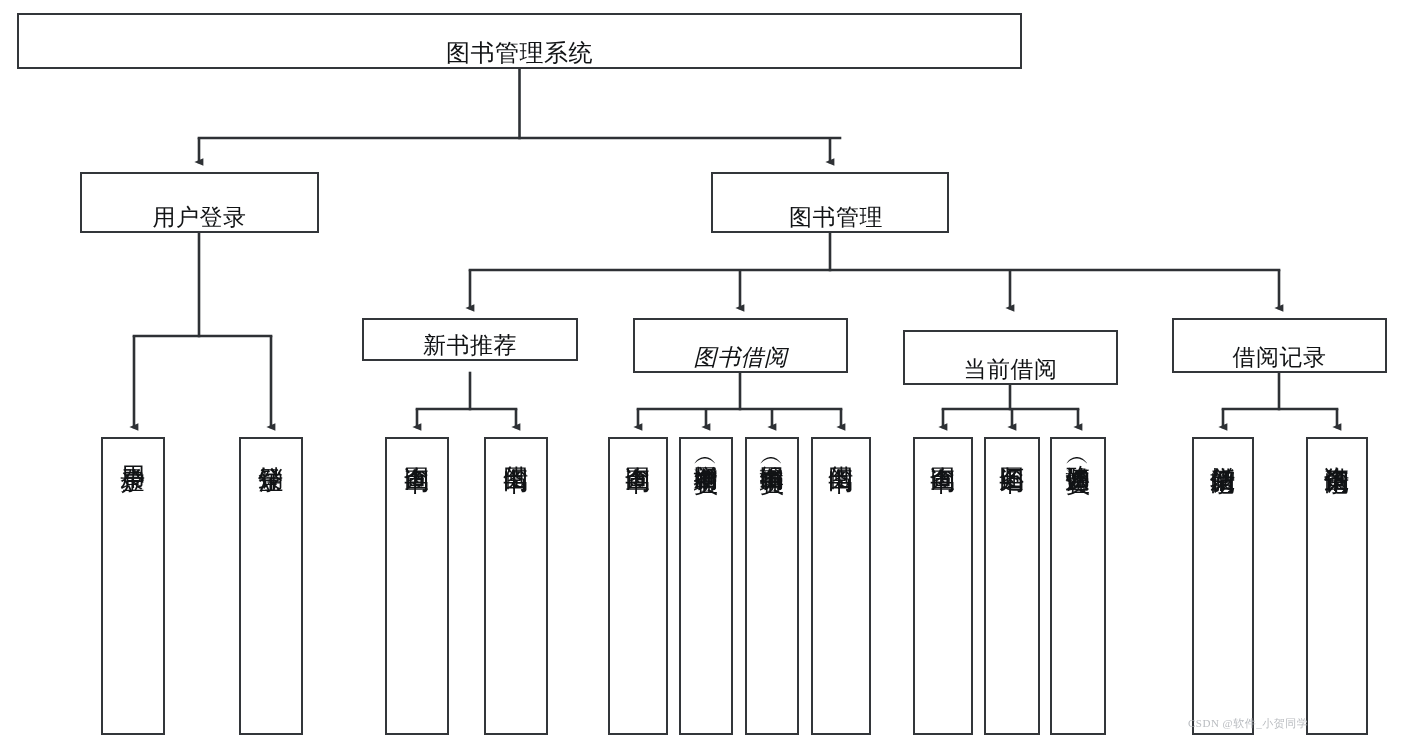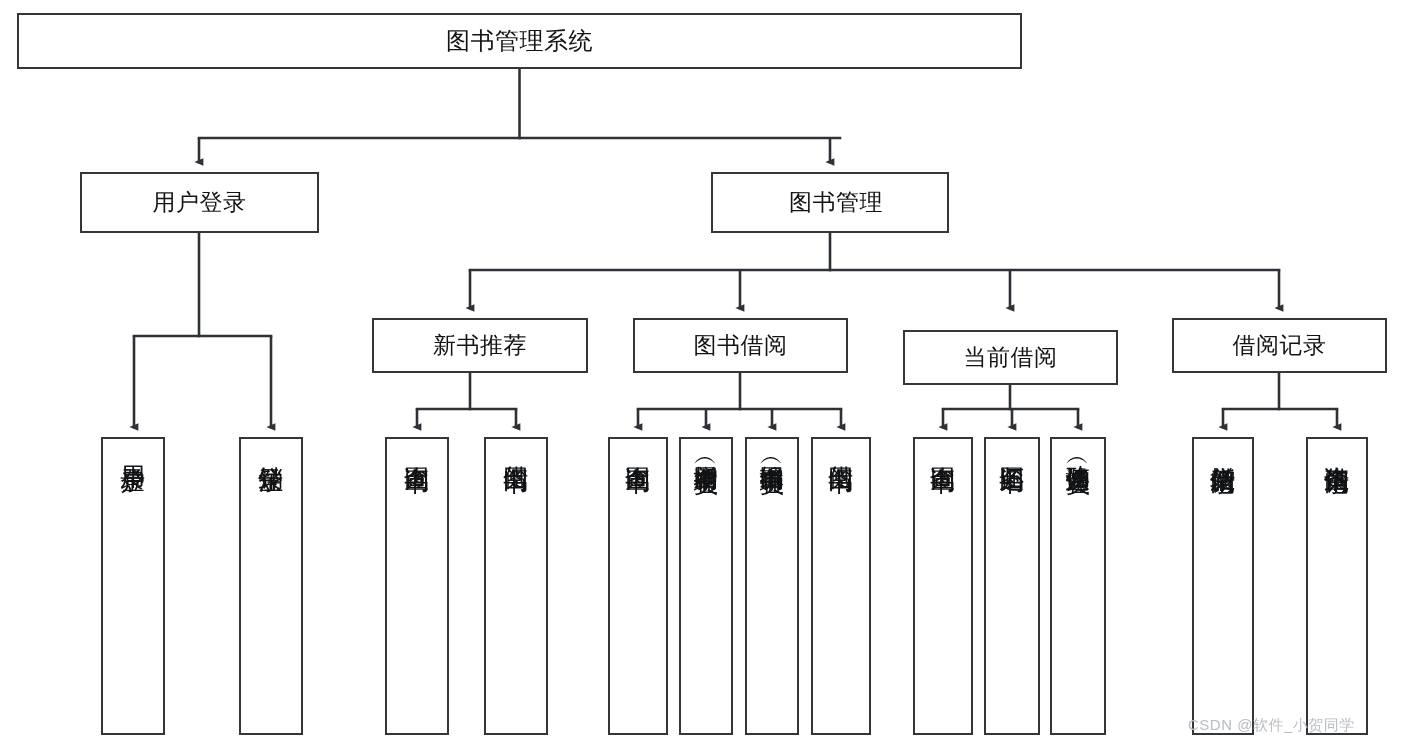--- a/index.html
+++ b/index.html
@@ -23,21 +23,21 @@
     top: 0;
     width: 1405px;
     height: 747px;
   }
   .node {
     position: absolute;
     box-sizing: border-box;
     background: #ffffff;
     border: 2px solid #33363a;
     display: flex;
-    align-items: center;
+    align-items: flex-end;
     justify-content: center;
     color: #111315;
     z-index: 2;
   }
   .node .label {
     display: block;
     text-align: center;
     line-height: 1.18;
     letter-spacing: 0.5px;
   }
@@ -61,25 +61,26 @@
     letter-spacing: 1px;
     white-space: nowrap;
   }
   .node.vertical.tall .label {
     font-size: 24px;
   }
   .watermark {
     position: absolute;
     left: 1188px;
     top: 716px;
-    font-size: 15px;
+    font-size: 11px;
     color: #b9bcc0;
     white-space: nowrap;
     z-index: 5;
     letter-spacing: 0.5px;
+    font-family: Liberation Serif, serif;
   }
 </style>
 </head>
 <body>
 
 <div id="diagram-root">
 
   <svg id="edge-layer" viewBox="0 0 1405 747" xmlns="http://www.w3.org/2000/svg">
     <defs>
       <marker id="arrow" markerWidth="10" markerHeight="10" refX="4.2" refY="5" orient="auto" markerUnits="userSpaceOnUse">
@@ -134,24 +135,24 @@
     <span class="label">图书管理系统</span>
   </div>
 
   <div class="node horizontal" id="node-l1-0" style="left: 80px; top: 172px; width: 239px; height: 61px;">
     <span class="label">用户登录</span>
   </div>
   <div class="node horizontal" id="node-l1-1" style="left: 711px; top: 172px; width: 238px; height: 61px; padding-left: 12px;">
     <span class="label">图书管理</span>
   </div>
 
-  <div class="node horizontal" id="node-l2-0" style="left: 372px; top: 318px; width: 216px; height: 55px;">
+  <div class="node horizontal" id="node-l2-0" style="left: 362px; top: 318px; width: 216px; height: 43px;">
     <span class="label">新书推荐</span>
   </div>
-  <div class="node horizontal" id="node-l2-1" style="left: 633px; top: 318px; width: 215px; height: 55px;">
+  <div class="node horizontal" id="node-l2-1" style="left: 633px; top: 318px; width: 215px; height: 55px; font-style: italic;">
     <span class="label">图书借阅</span>
   </div>
   <div class="node horizontal" id="node-l2-2" style="left: 903px; top: 318px; width: 215px; height: 55px; margin-top: 12px;">
     <span class="label">当前借阅</span>
   </div>
   <div class="node horizontal" id="node-l2-3" style="left: 1172px; top: 318px; width: 215px; height: 55px;">
     <span class="label">借阅记录</span>
   </div>
 
   <div class="node vertical" id="node-leaf-0" style="left: 101px; top: 437px; width: 64px; height: 298px;">

